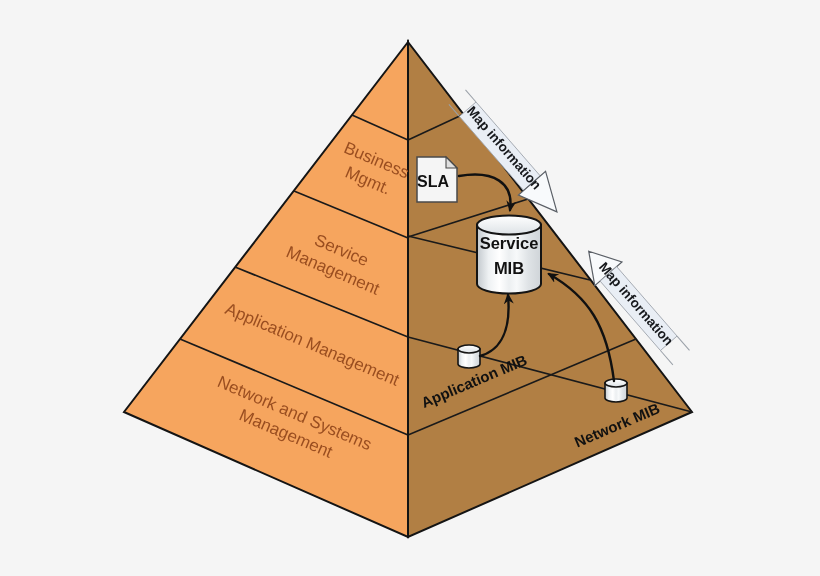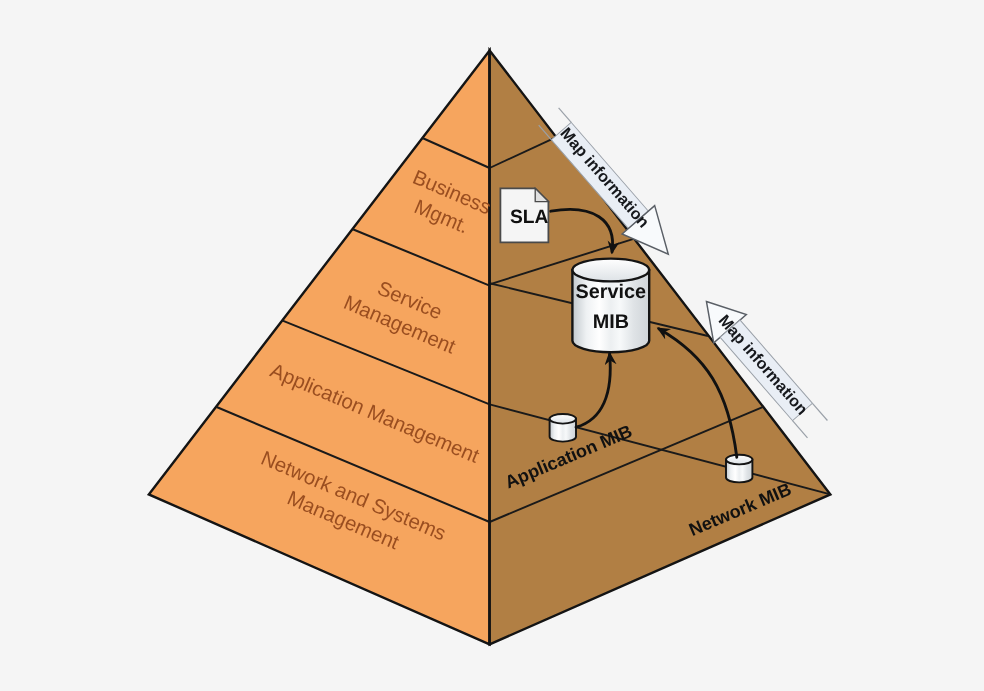--- a/index.html
+++ b/index.html
@@ -15,21 +15,21 @@
   }
   .layer-lbl {
     color:#9a4e20; font-size:17px; line-height:1.3;
     transform:translate(-50%,-50%) rotate(23deg);
   }
   #lbl-business    { left:372px; top:171px; }
   #lbl-service     { left:337px; top:261px; }
   #lbl-application { left:312px; top:345px; white-space:nowrap; }
   #lbl-network     { left:290px; top:424px; }
   #lbl-sla {
-    left:433px; top:182px; font-weight:bold; font-size:16px; color:#111;padding-left:16px;
+    left:433px; top:182px; font-weight:bold; font-size:16px; color:#111;
   }
   #lbl-service-mib {
     left:509px; top:256px; font-weight:bold; font-size:16.5px;
     color:#111; line-height:1.5;
   }
   .mib-lbl {
     font-weight:bold; font-size:15px; color:#111; white-space:nowrap;
     transform:translate(-50%,-50%) rotate(-23deg);
   }
   #lbl-app-mib { left:474px; top:381px; }

